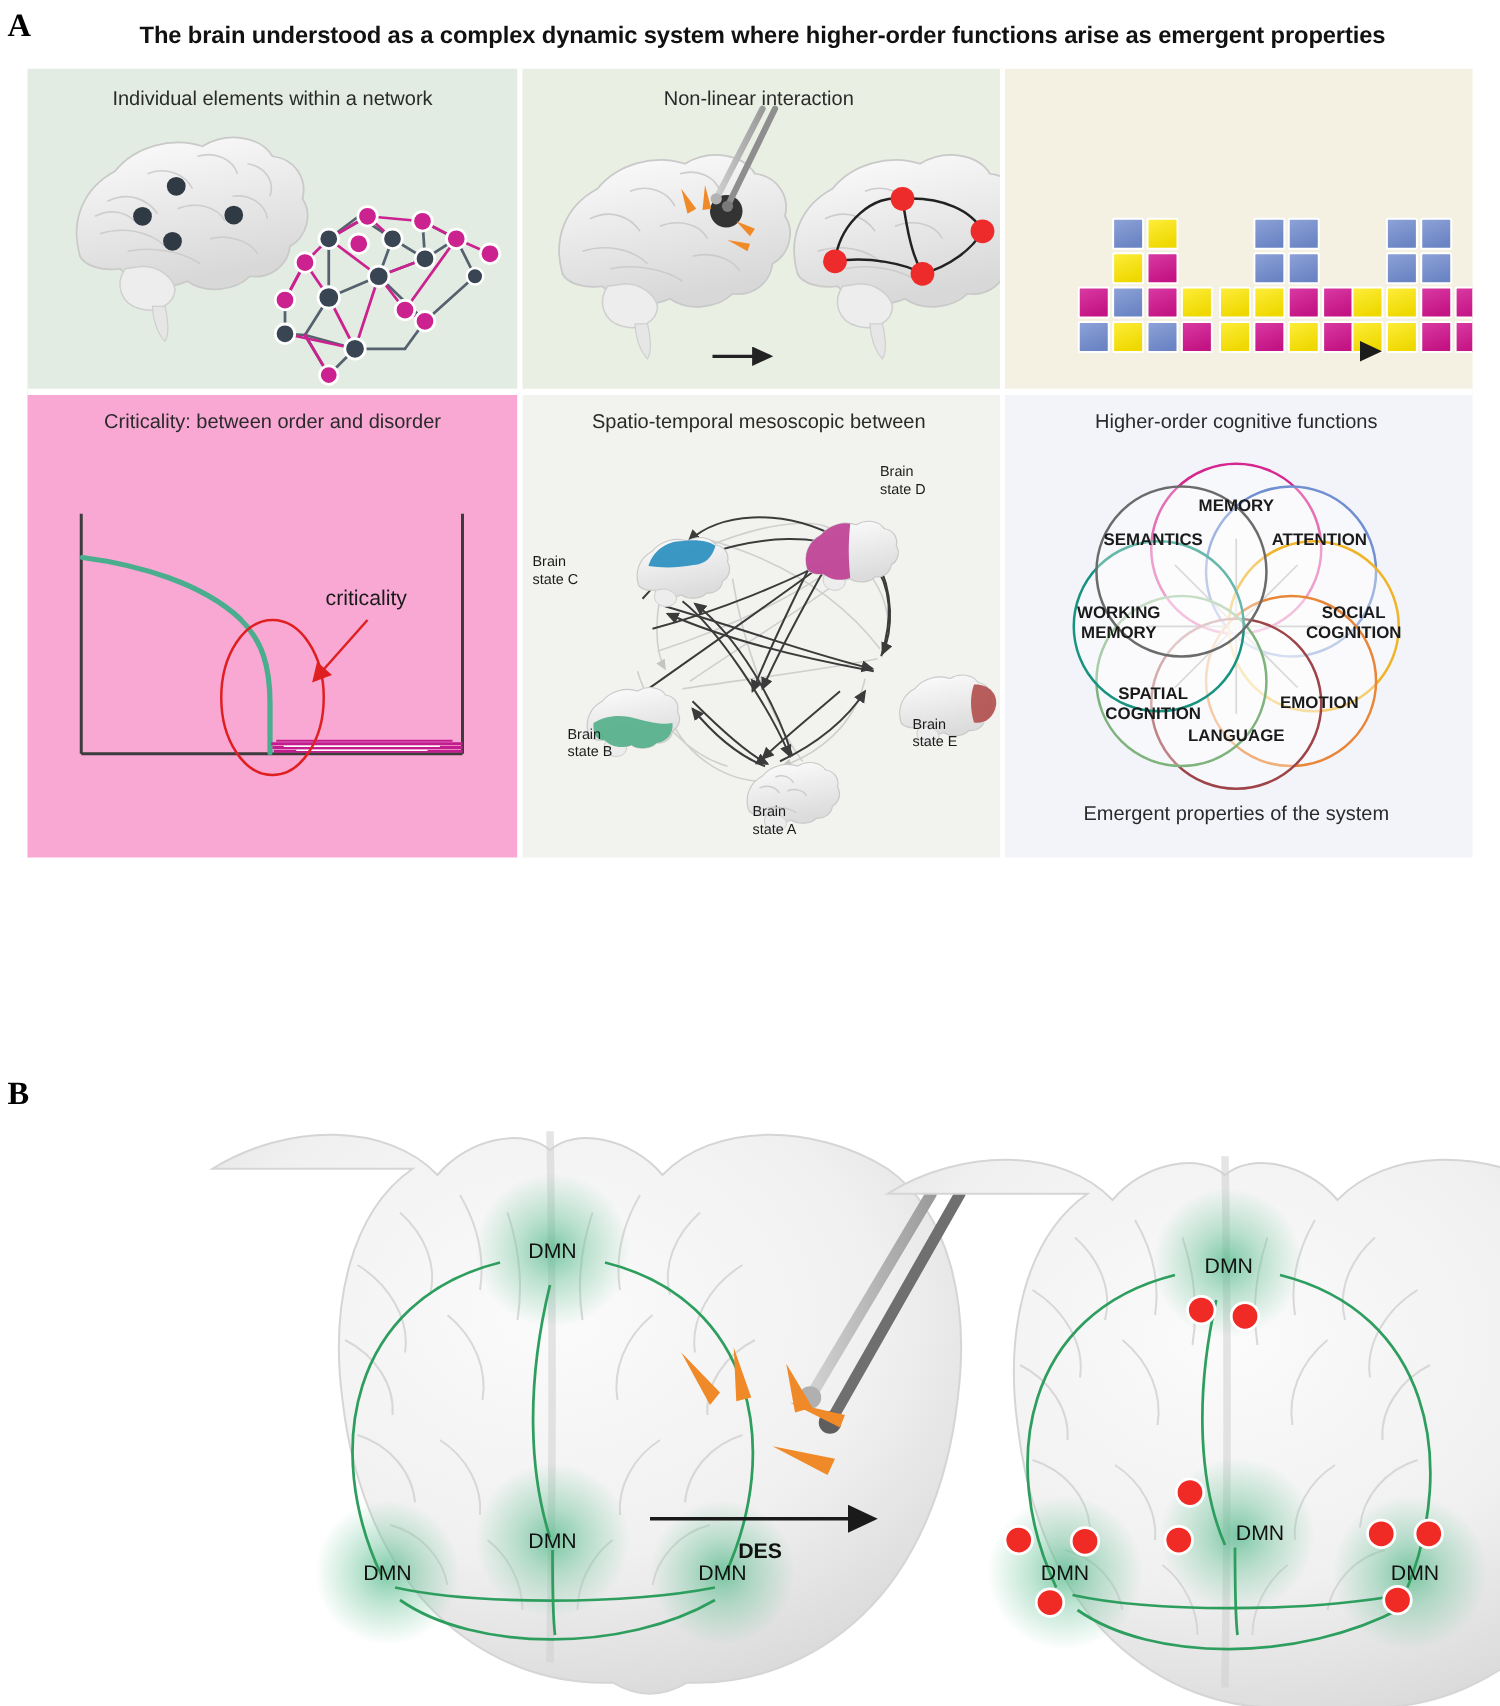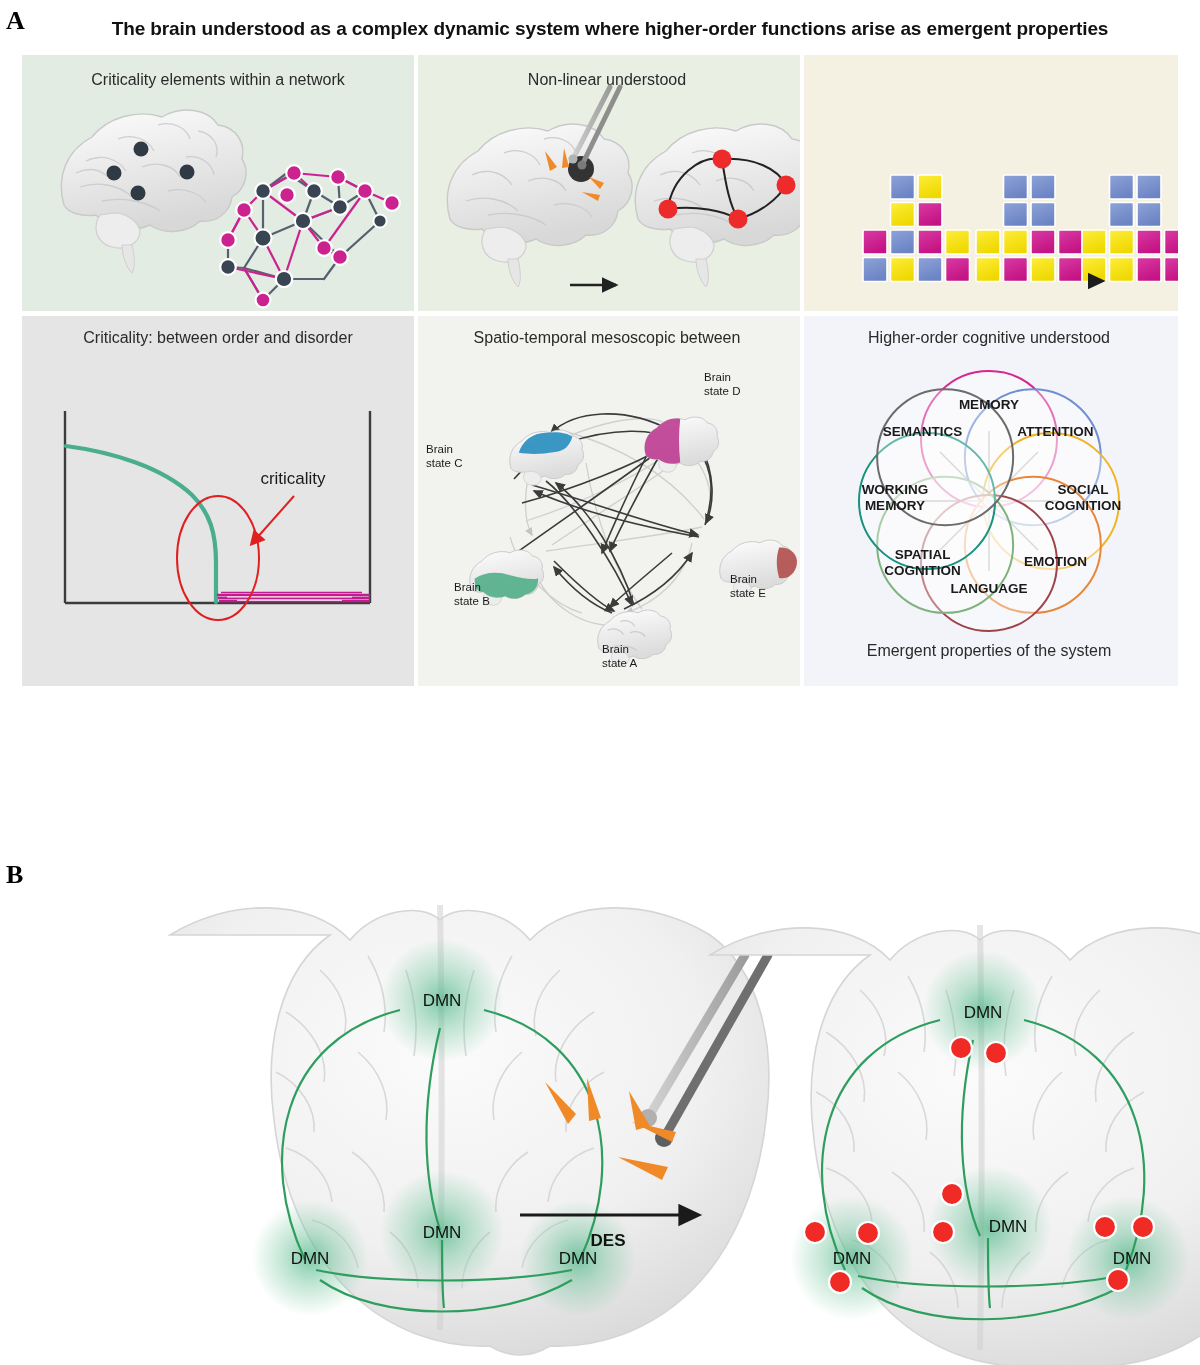--- a/index.html
+++ b/index.html
@@ -46,21 +46,21 @@
   .cell-title {
     position: absolute; left: 0; right: 0; top: 16px;
     text-align: center;
     font-size: 16px;
     color: #2a2a2a;
     font-weight: 400;
   }
   .c-1 { background: #e2ece2; }
   .c-2 { background: #e9efe3; }
   .c-3 { background: #f4f1e2; }
-  .c-4 { background: #e5e5e5; }
+  .c-4 { background: #f9a8d4; }
   .c-5 { background: #f2f2ee; }
   .c-6 { background: #f3f4f9; }
 
   
   .svg-fill { position:absolute; left:0; top:0; width:100%; height:100%; }
 
   
   #fig-b { position: absolute; left: 0; top: 860px; width: 952px; height: 505px; text-align: center; }
 </style>
 </head>
@@ -69,21 +69,21 @@
 <div id="root">
 
   <div class="panel-letter" id="letter-a">A</div>
   <div class="panel-letter" id="letter-b">B</div>
 
   <div id="fig-a-title">The brain understood as a complex dynamic system where higher-order functions arise as emergent properties</div>
 
   <div id="grid">
 
     <div class="cell c-1">
-      <div class="cell-title">Criticality elements within a network</div>
+      <div class="cell-title">Individual elements within a network</div>
       <svg class="svg-fill" viewBox="0 0 392 258">
         <defs>
           <linearGradient id="brainG1" x1="0" y1="0" x2="0.3" y2="1">
             <stop offset="0%" stop-color="#fdfdfd"></stop>
               <stop offset="100%" stop-color="#d8d8d8"></stop>
           </linearGradient>
         </defs>
 
         <g>
           <path d="M42 150 C34 122 44 96 70 82 C86 62 116 54 140 62 C160 50 186 54 196 70
@@ -181,21 +181,21 @@
             <circle cx="262" cy="224" r="8.2" fill="#394552" stroke="#fff" stroke-width="2.2"></circle>
             <circle cx="318" cy="202" r="7.8" fill="#cc2290" stroke="#fff" stroke-width="2.2"></circle>
             <circle cx="241" cy="245" r="7.4" fill="#cc2290" stroke="#fff" stroke-width="2.2"></circle>
             <circle cx="281" cy="166" r="8.2" fill="#394552" stroke="#fff" stroke-width="2.2"></circle>
           </g>
         </g>
       </svg>
     </div>
 
     <div class="cell c-2">
-      <div class="cell-title">Non-linear understood</div>
+      <div class="cell-title">Non-linear interaction</div>
       <svg class="svg-fill" viewBox="0 0 386 258">
         <defs>
           <linearGradient id="brainG2" x1="0" y1="0" x2="0.3" y2="1">
             <stop offset="0%" stop-color="#fdfdfd"></stop>
               <stop offset="100%" stop-color="#d8d8d8"></stop>
           </linearGradient>
           <linearGradient id="probeG" x1="0" y1="0" x2="1" y2="0">
             <stop offset="0%" stop-color="#cfcfcf"></stop>
               <stop offset="100%" stop-color="#9a9a9a"></stop>
           </linearGradient>
@@ -474,21 +474,21 @@
           <text x="316" y="284">state E</text>
           <text x="40" y="278">Brain</text>
           <text x="40" y="292">state B</text>
           <text x="188" y="340">Brain</text>
           <text x="188" y="354">state A</text>
         </g>
       </svg>
     </div>
 
     <div class="cell c-6">
-      <div class="cell-title">Higher-order cognitive understood</div>
+      <div class="cell-title">Higher-order cognitive functions</div>
       <svg class="svg-fill" viewBox="0 0 378 373">
 
         <g stroke="#7a7a7a" stroke-width="1.4">
           <line x1="189" y1="188" x2="189" y2="118"></line>
           <line x1="189" y1="188" x2="238" y2="139"></line>
           <line x1="189" y1="188" x2="259" y2="188"></line>
           <line x1="189" y1="188" x2="238" y2="237"></line>
           <line x1="189" y1="188" x2="189" y2="258"></line>
           <line x1="189" y1="188" x2="140" y2="237"></line>
           <line x1="189" y1="188" x2="119" y2="188"></line>

